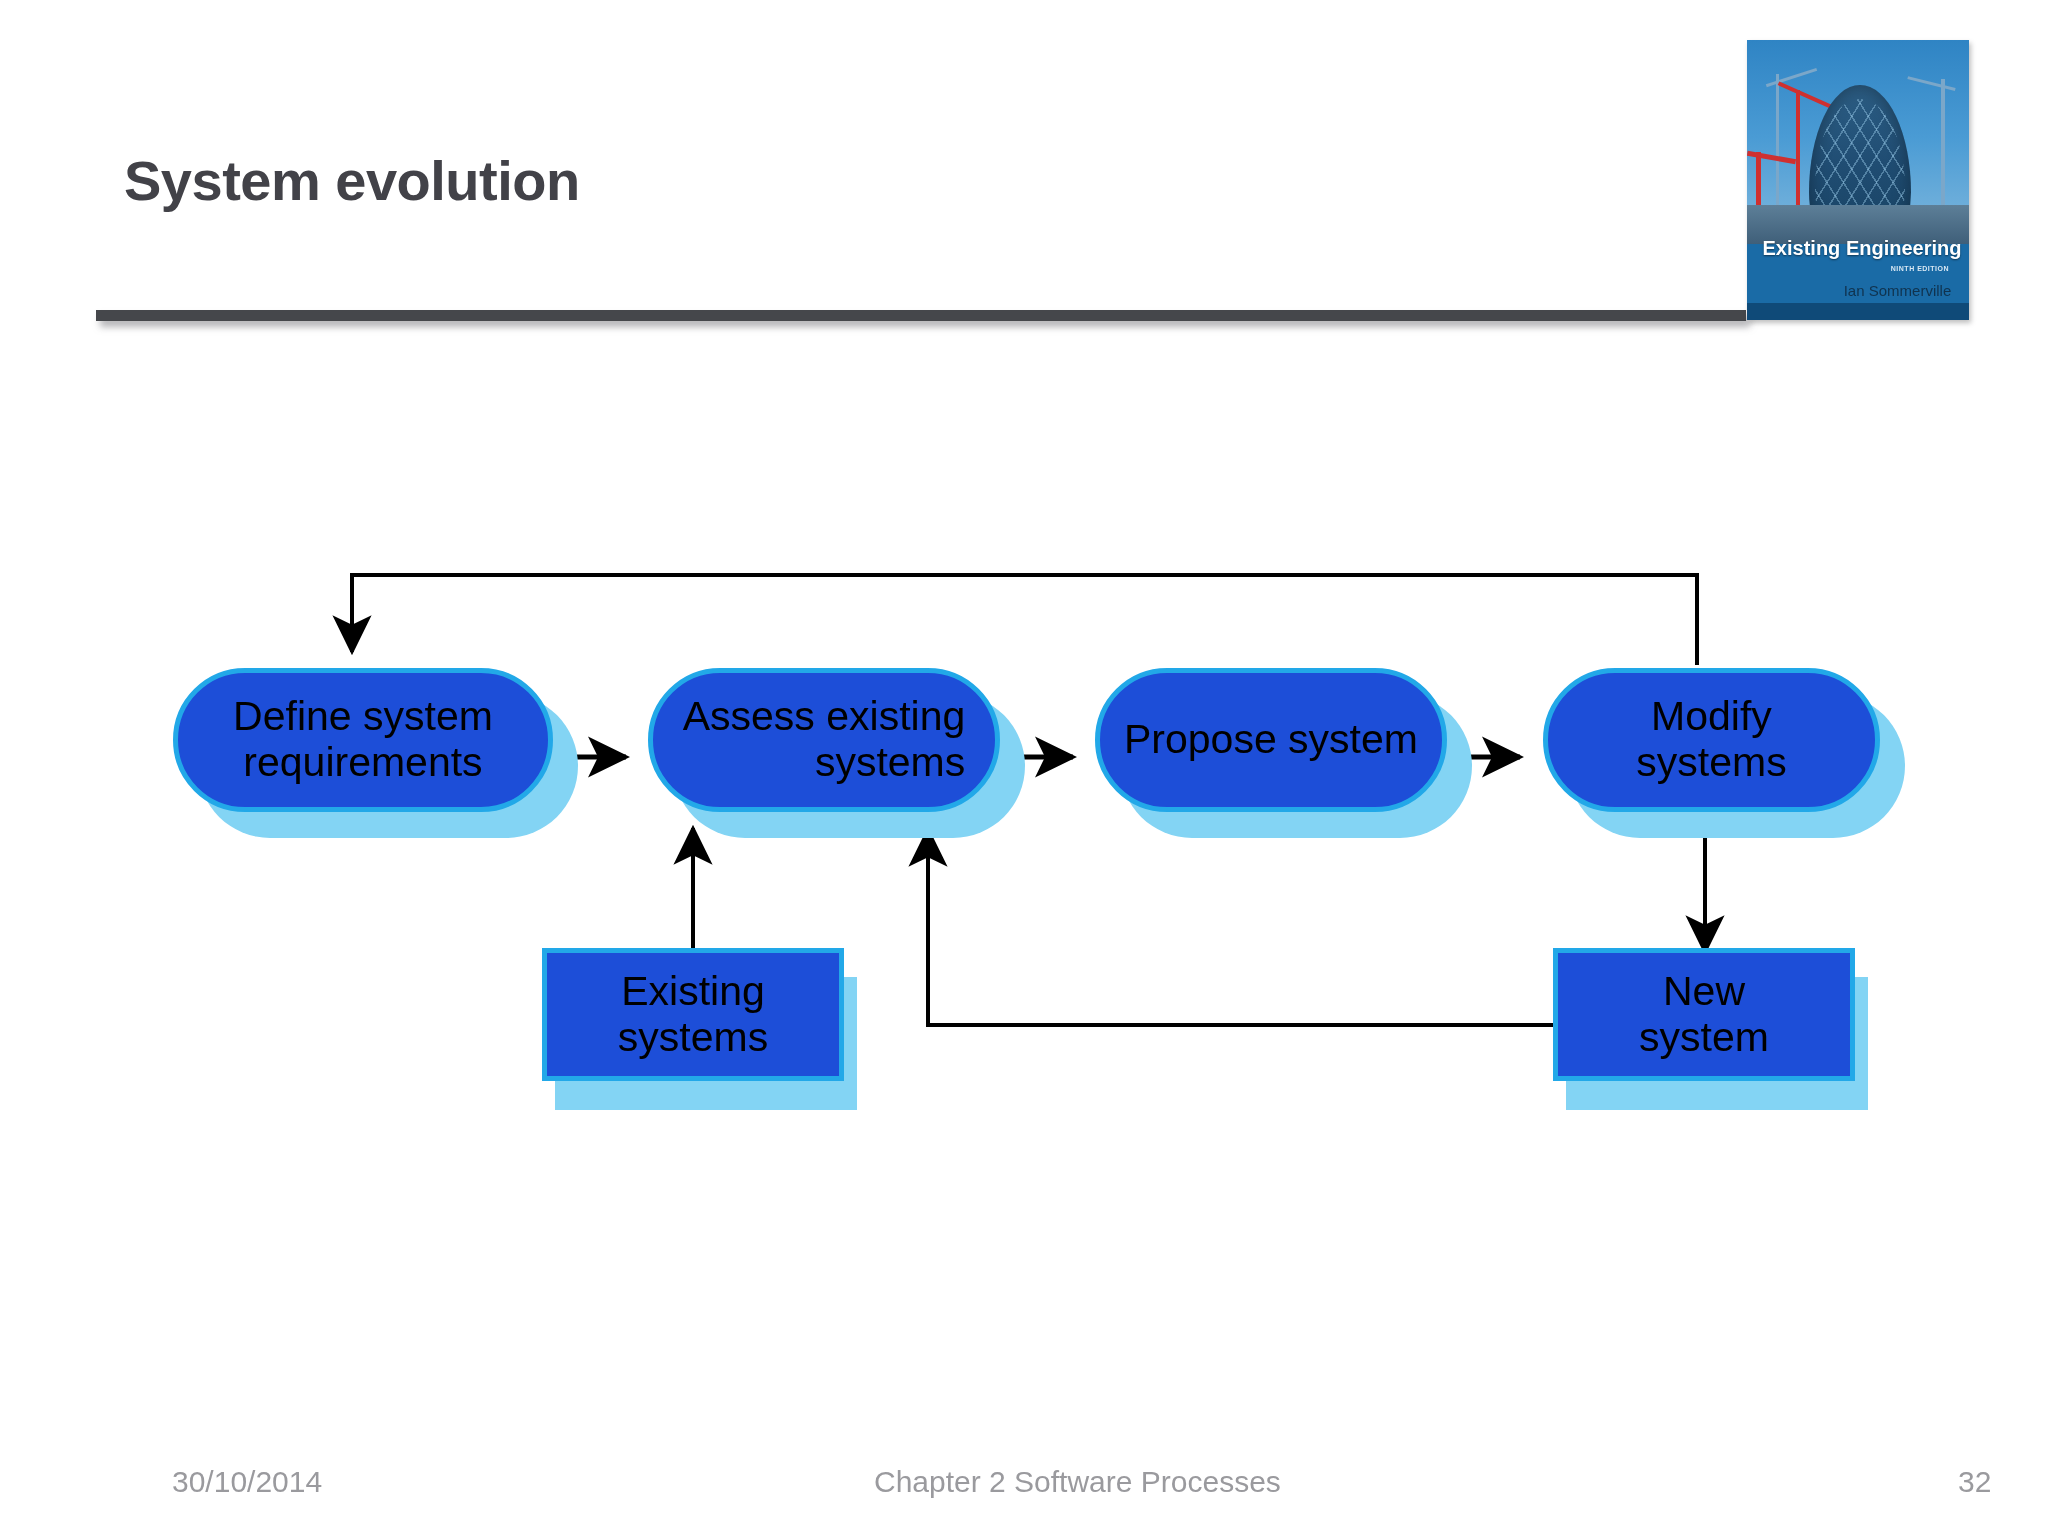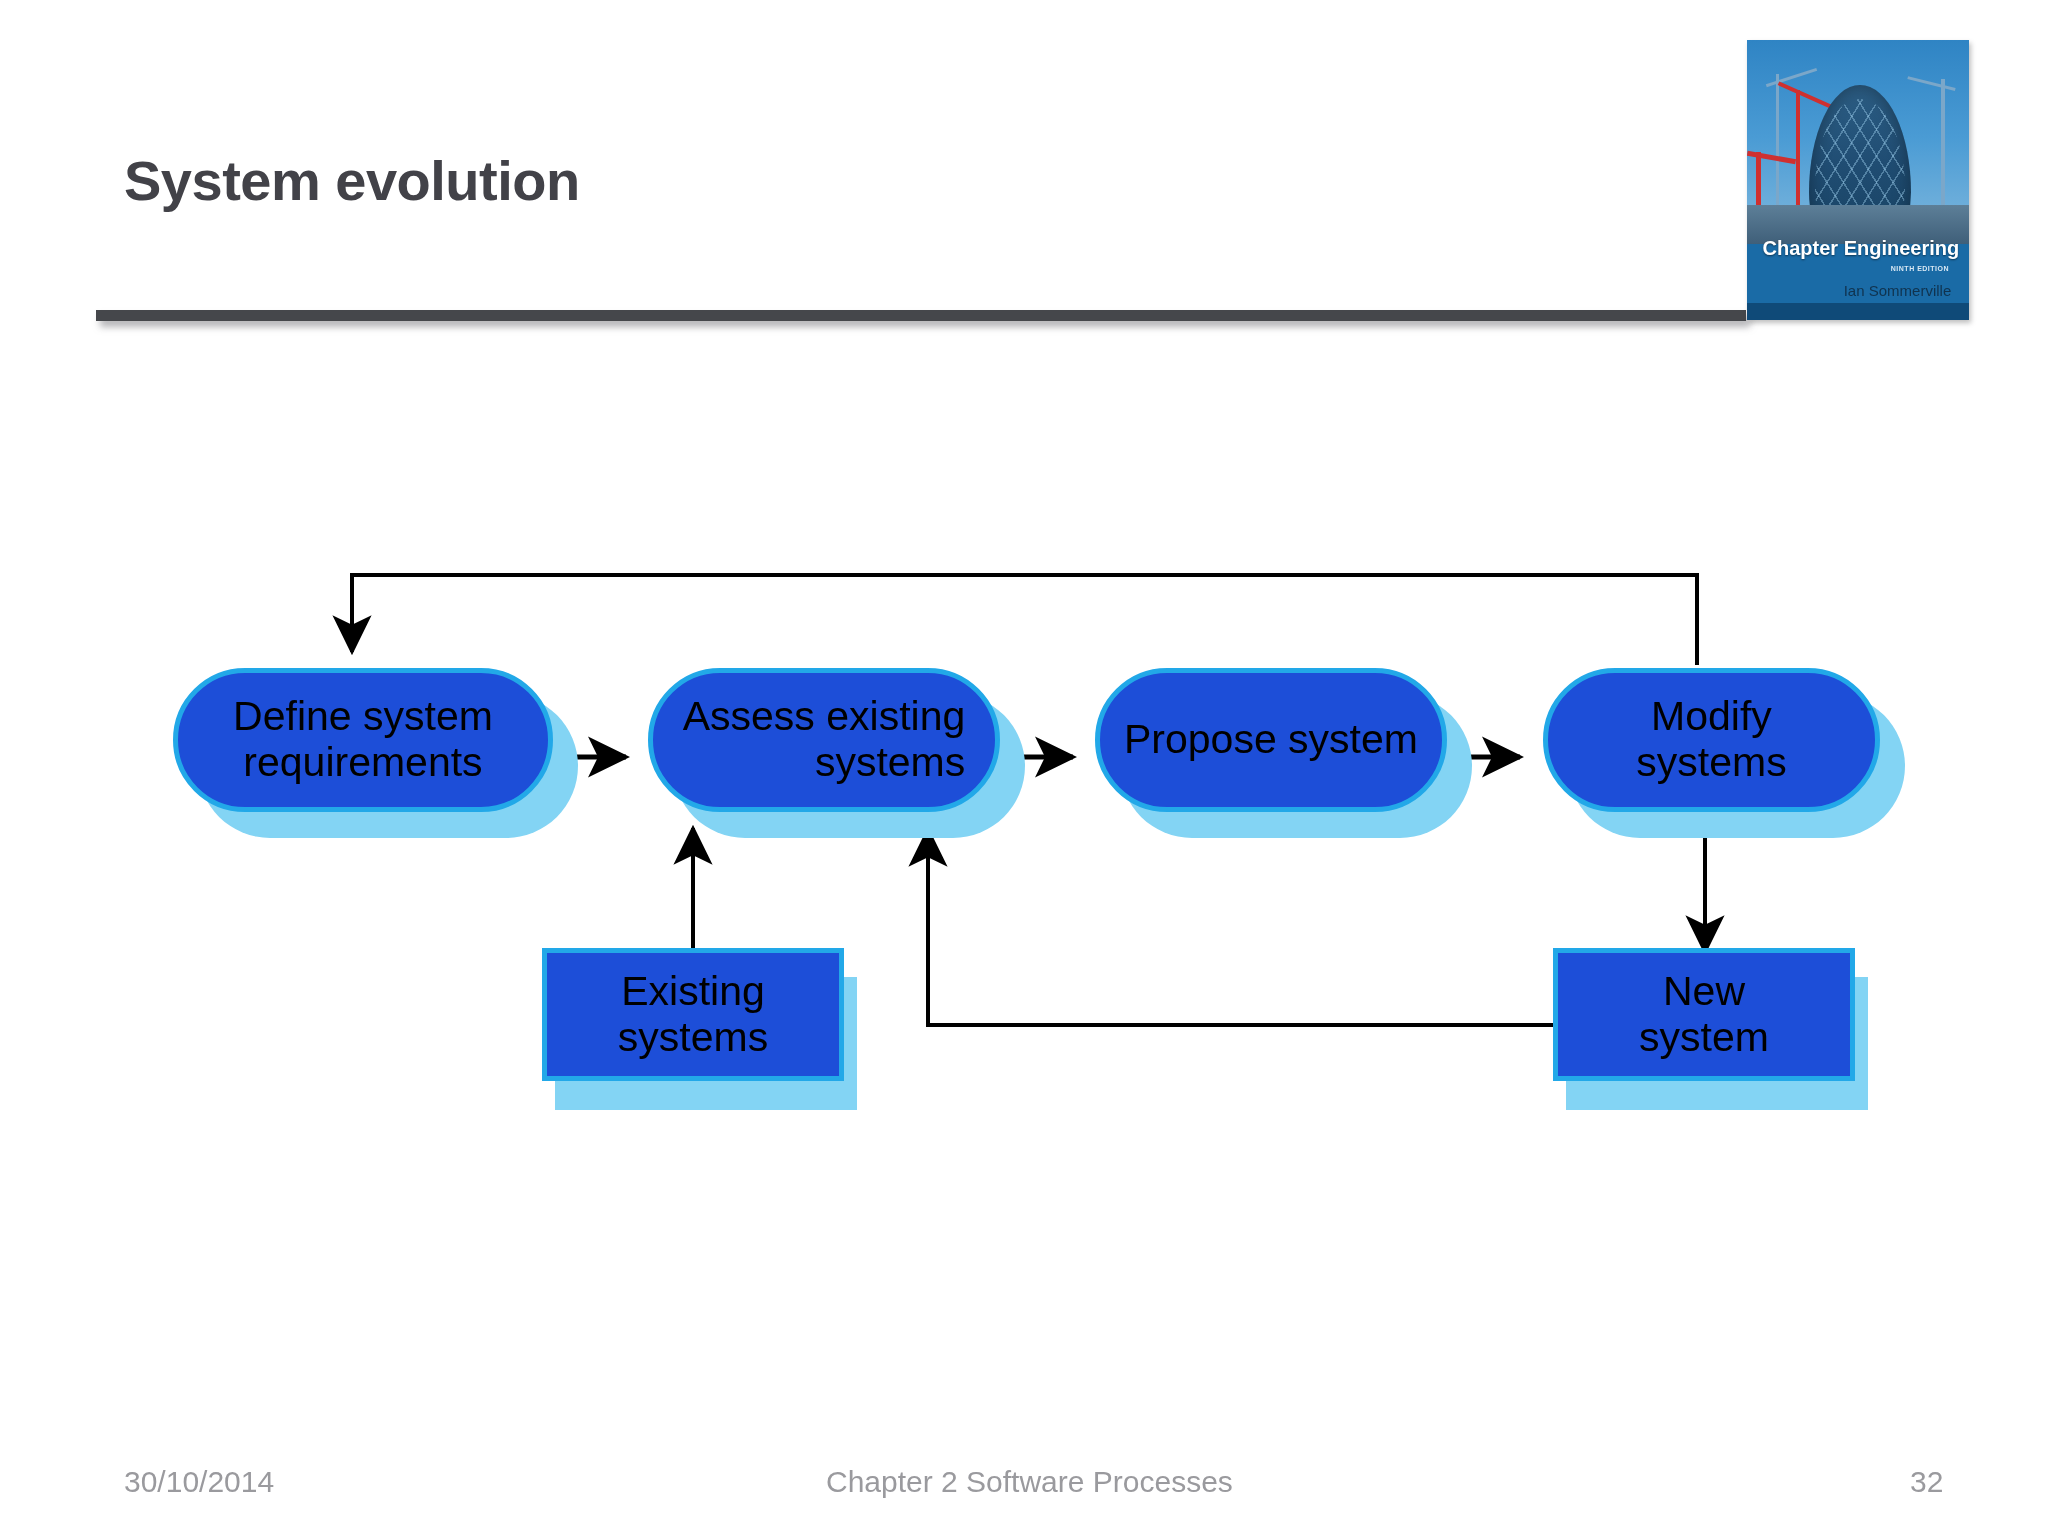--- a/index.html
+++ b/index.html
@@ -133,20 +133,21 @@
   .rect { border-radius: 0; }
   .rect-shadow { border-radius: 0; }
 
   
   .footer-text {
     position: absolute;
     color: #9a9a9e;
     font-size: 30px;
     font-family: "Liberation Sans", sans-serif;
     white-space: nowrap;
+    margin-left: 48px;
   }
   #footer-date  { left: 124px;  top: 1465px; }
   #footer-center{ left: 826px;  top: 1465px; }
   #footer-page  { left: 1910px; top: 1465px; }
 </style>
 </head>
 <body>
 
 <div id="slide-title">System evolution</div>
 
@@ -162,21 +163,21 @@
   <div class="bc-crane" style="left:4%; top:40%; width:5px; height:34%;"></div>
   <div class="bc-crane" style="left:0%; top:41%; width:22%; height:5px; transform:rotate(10deg);"></div>
   <div class="bc-crane blue" style="right:11%; top:14%; width:4px; height:60%;"></div>
   <div class="bc-crane blue" style="right:6%; top:15%; width:22%; height:3px; transform:rotate(14deg);"></div>
 
   <div class="bc-gherkin"></div>
   <div class="bc-base"></div>
   <div class="bc-band"></div>
   <div class="bc-footer-dark"></div>
 
-  <div class="bc-title">Chapter Engineering</div>
+  <div class="bc-title">Existing Engineering</div>
   <div class="bc-edition">NINTH EDITION</div>
   <div class="bc-author">Ian Sommerville</div>
 </div>
 
 <div id="diagram">
 <svg width="2048" height="1536" viewBox="0 0 2048 1536" xmlns="http://www.w3.org/2000/svg">
   <defs>
     <marker id="ah" markerWidth="11" markerHeight="11" refX="9.2" refY="5.5" orient="auto" markerUnits="strokeWidth">
       <path d="M0,0.6 L10,5.5 L0,10.4 L2.4,5.5 Z" fill="#000000"></path>
     </marker>

